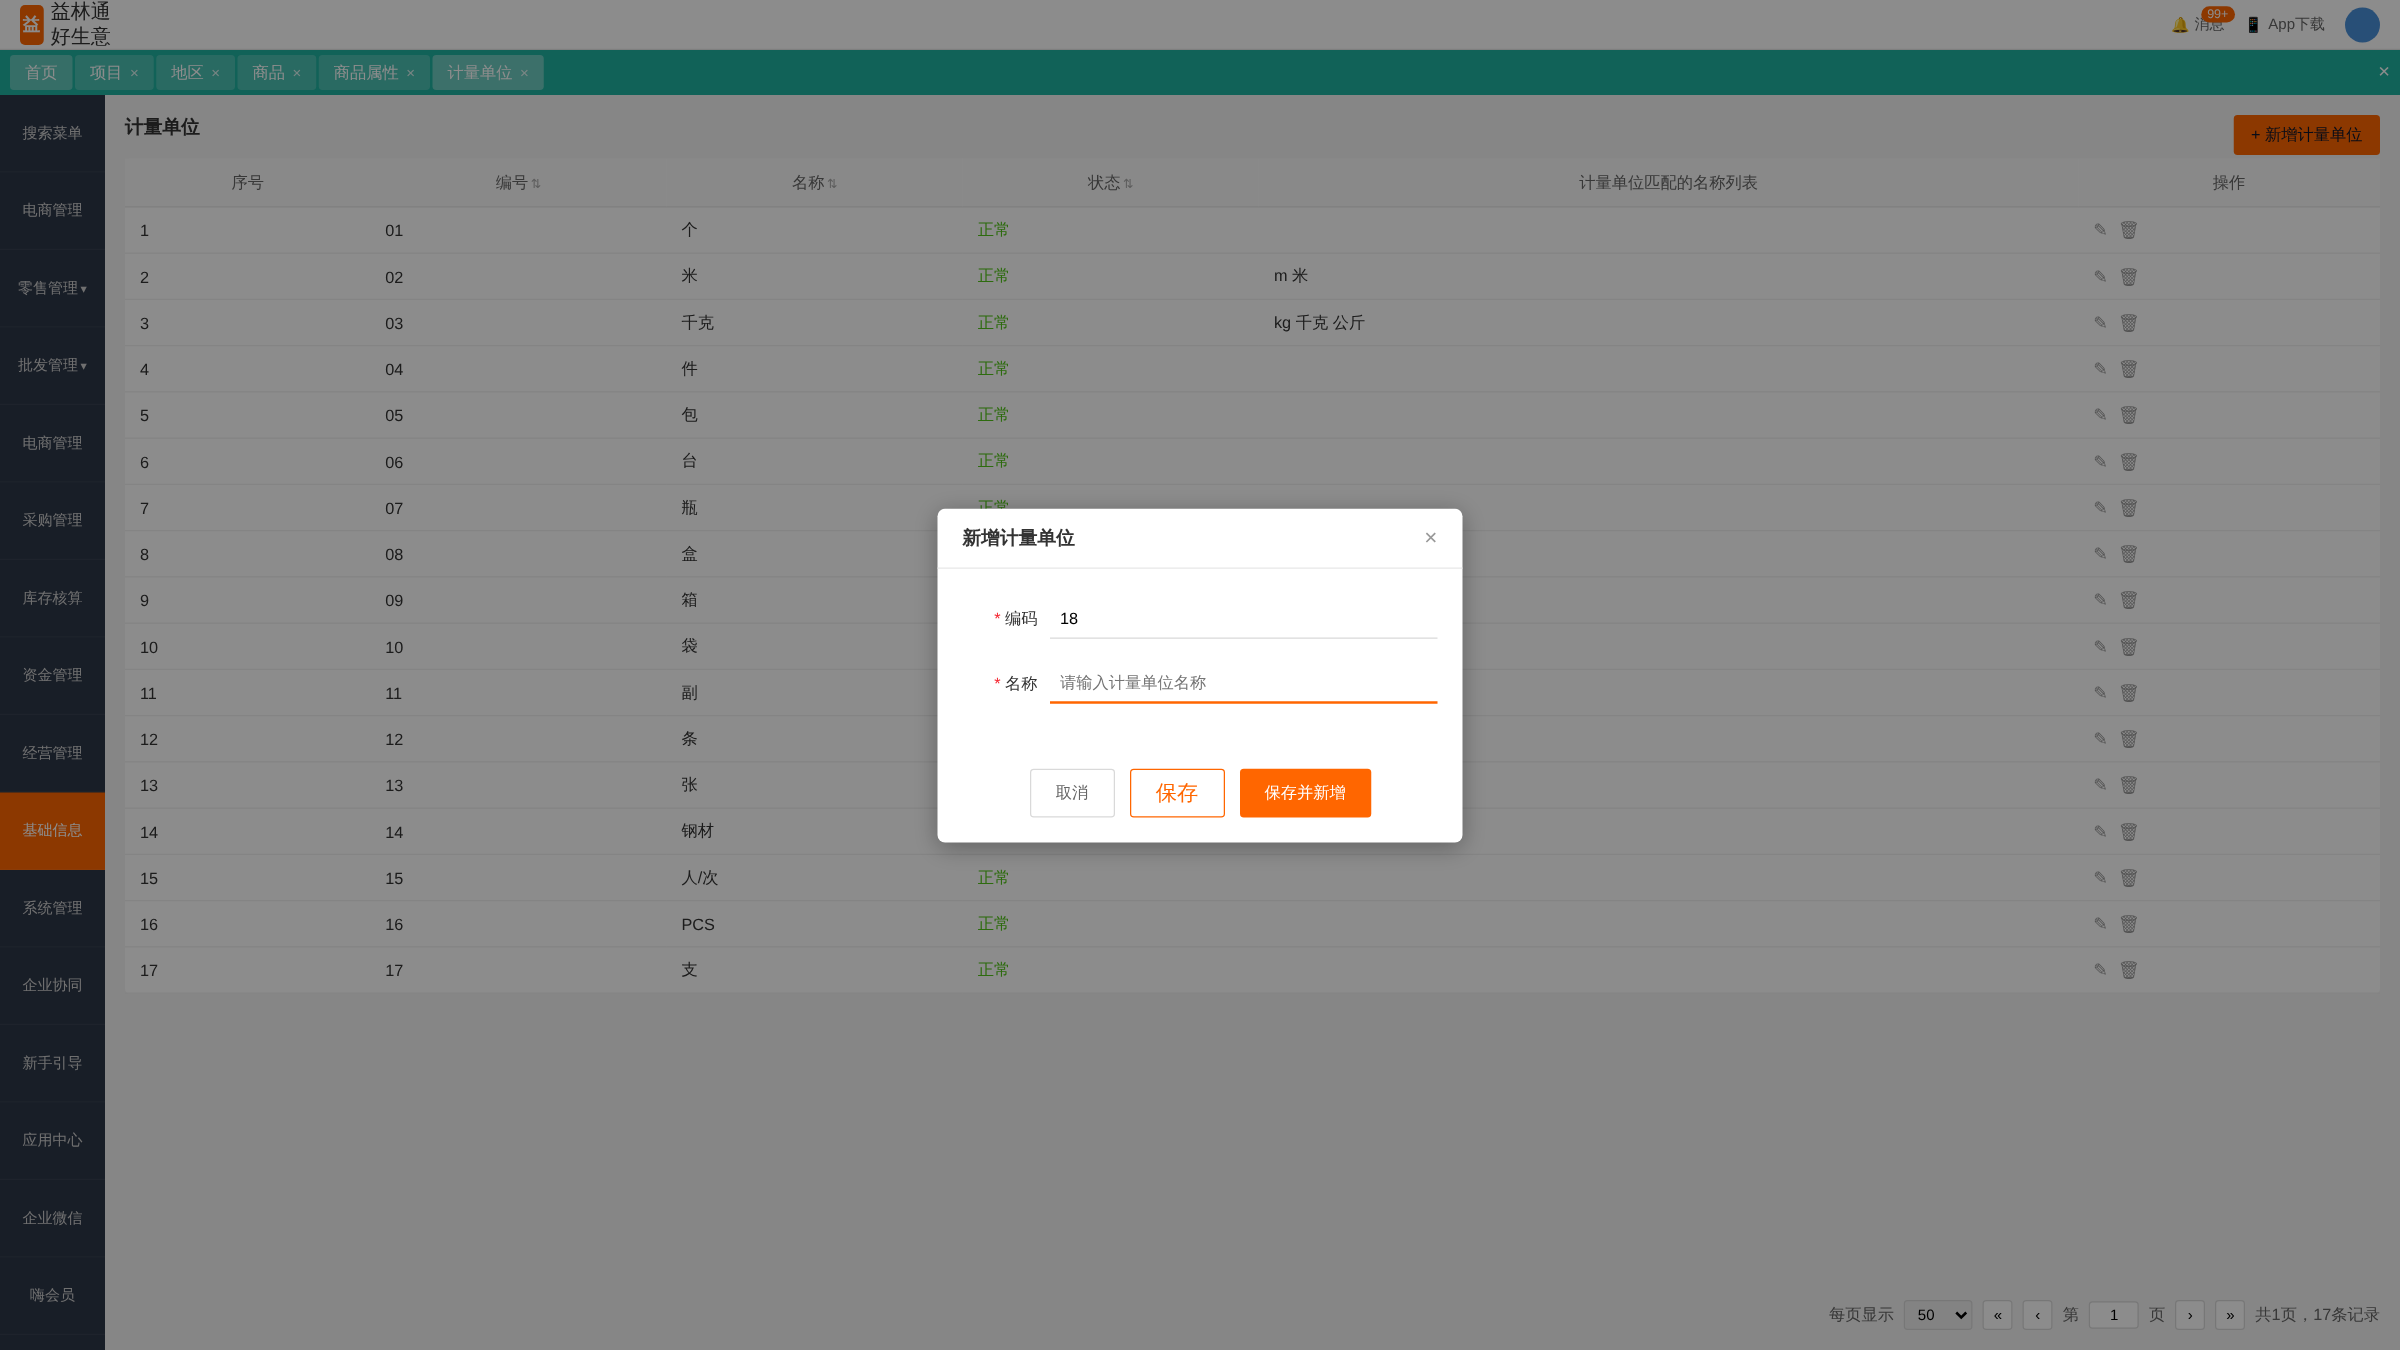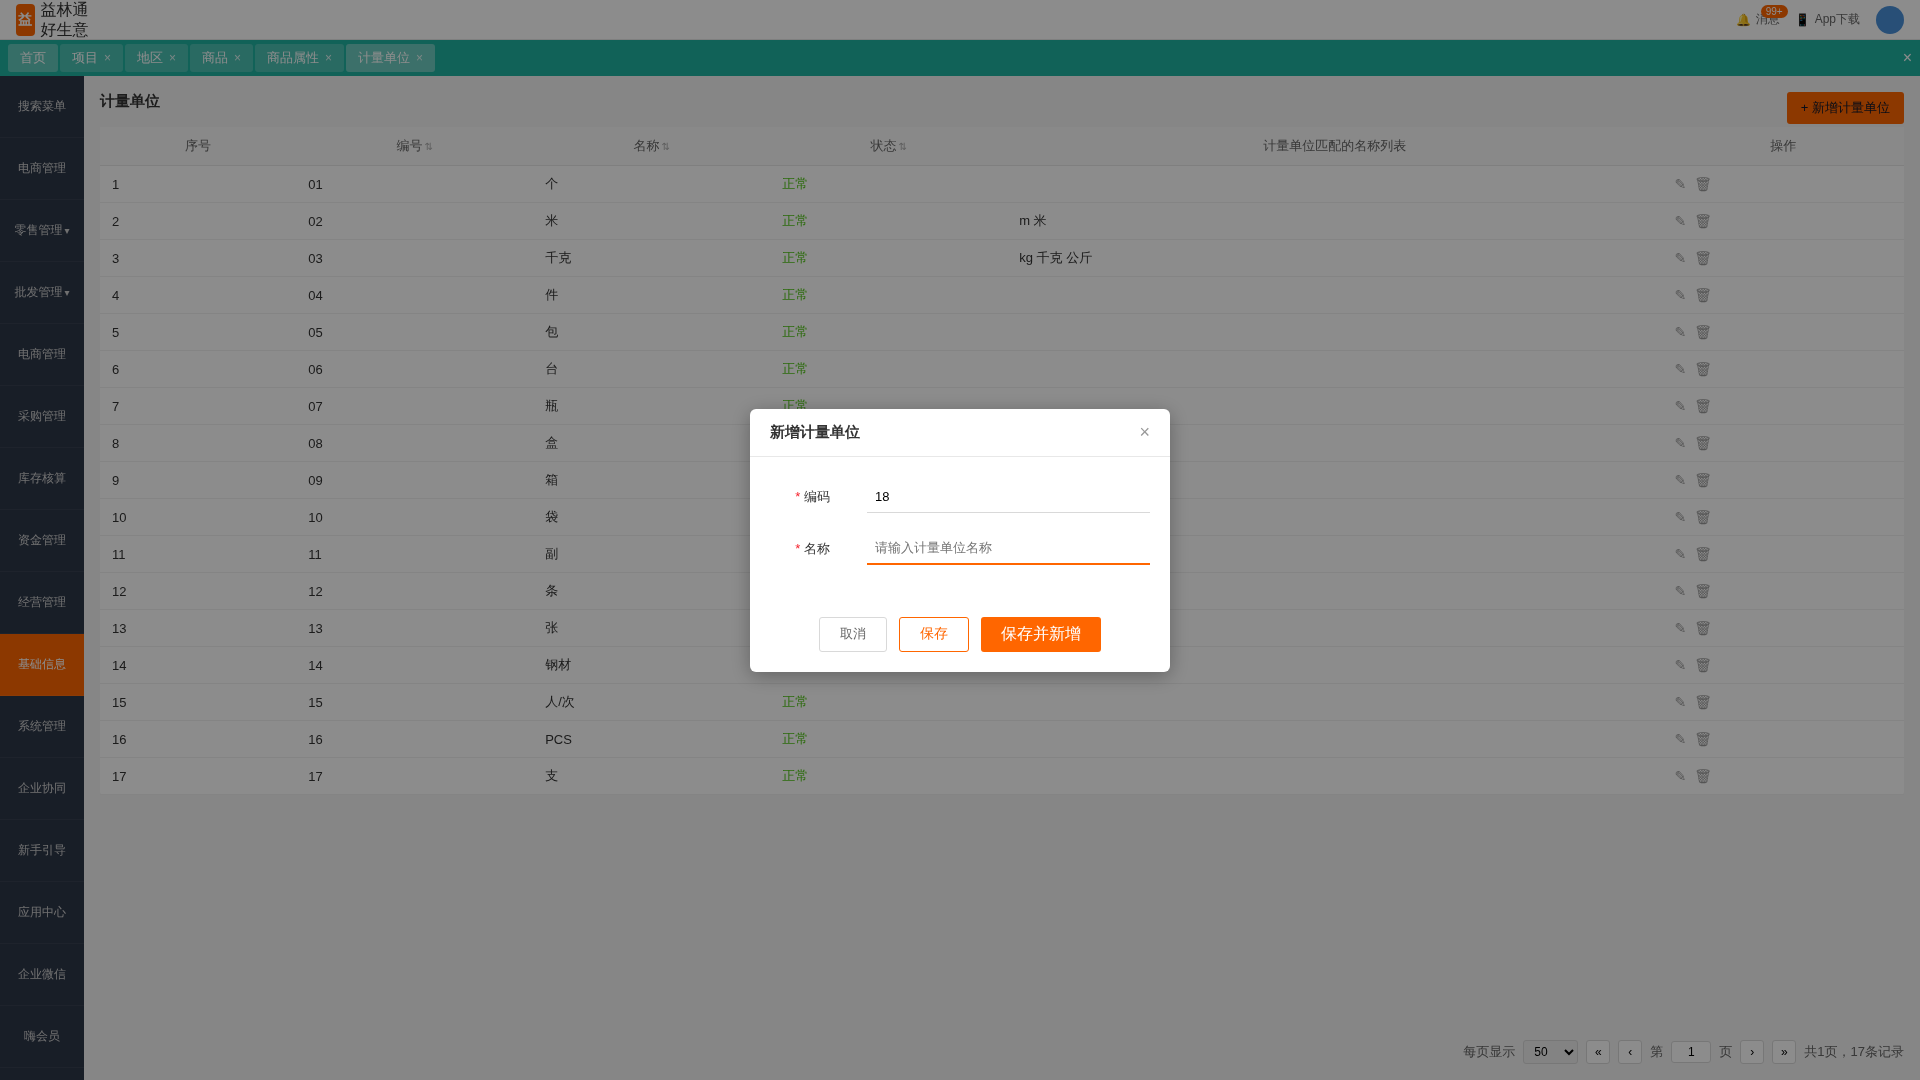--- a/index.html
+++ b/index.html
@@ -172,21 +172,21 @@
     .modal-header {
       padding: 14px 20px;
       border-bottom: 1px solid #e8e8e8;
       display: flex;
       align-items: center;
       justify-content: space-between;
     }
     .modal-title { font-size: 15px; font-weight: bold; color: #333; }
     .modal-close { color: #999; cursor: pointer; font-size: 18px; line-height: 1; }
     .modal-body { padding: 24px 20px 20px; }
-    .form-item { display: flex; align-items: center; margin-bottom: 20px; gap: 27px; }
+    .form-item { display: flex; align-items: center; margin-bottom: 20px; }
     .form-label { width: 60px; text-align: right; margin-right: 10px; font-size: 13px; color: #333; }
     .form-label.required::before { content: '* '; color: #f5222d; }
     .form-input {
       flex: 1;
       height: 32px;
       border: none;
       border-bottom: 1px solid #d9d9d9;
       padding: 4px 8px;
       font-size: 13px;
       outline: none;
@@ -207,30 +207,30 @@
       cursor: pointer;
       font-size: 13px;
     }
     .btn-save {
       padding: 7px 20px;
       border: 1px solid #f60;
       background: #fff;
       color: #f60;
       border-radius: 3px;
       cursor: pointer;
-      font-size: 14px;
+      font-size: 17px;
     }
     .btn-save-new {
       padding: 7px 20px;
       border: none;
       background: #f60;
       color: #fff;
       border-radius: 3px;
       cursor: pointer;
-      font-size: 16px;
+      font-size: 13px;
     }
   </style>
 </head>
 <body>
 
 <div class="top-bar">
   <div class="top-bar-left">
     <div class="logo-area">
       <div class="logo-icon">益</div>
       <div class="logo-text">益林通好生意</div>

